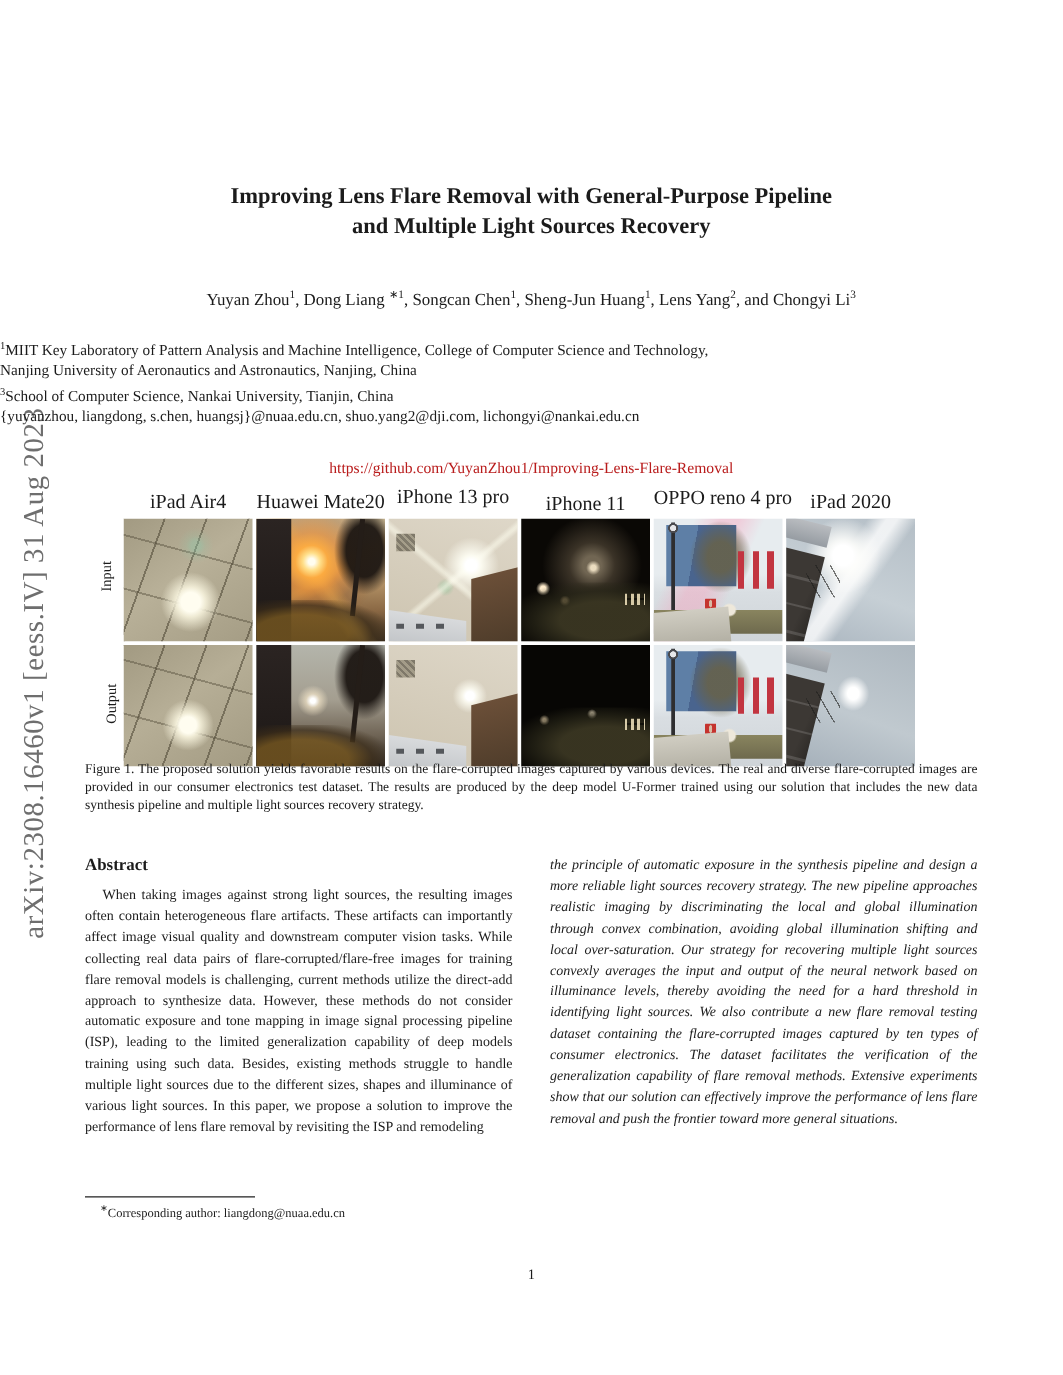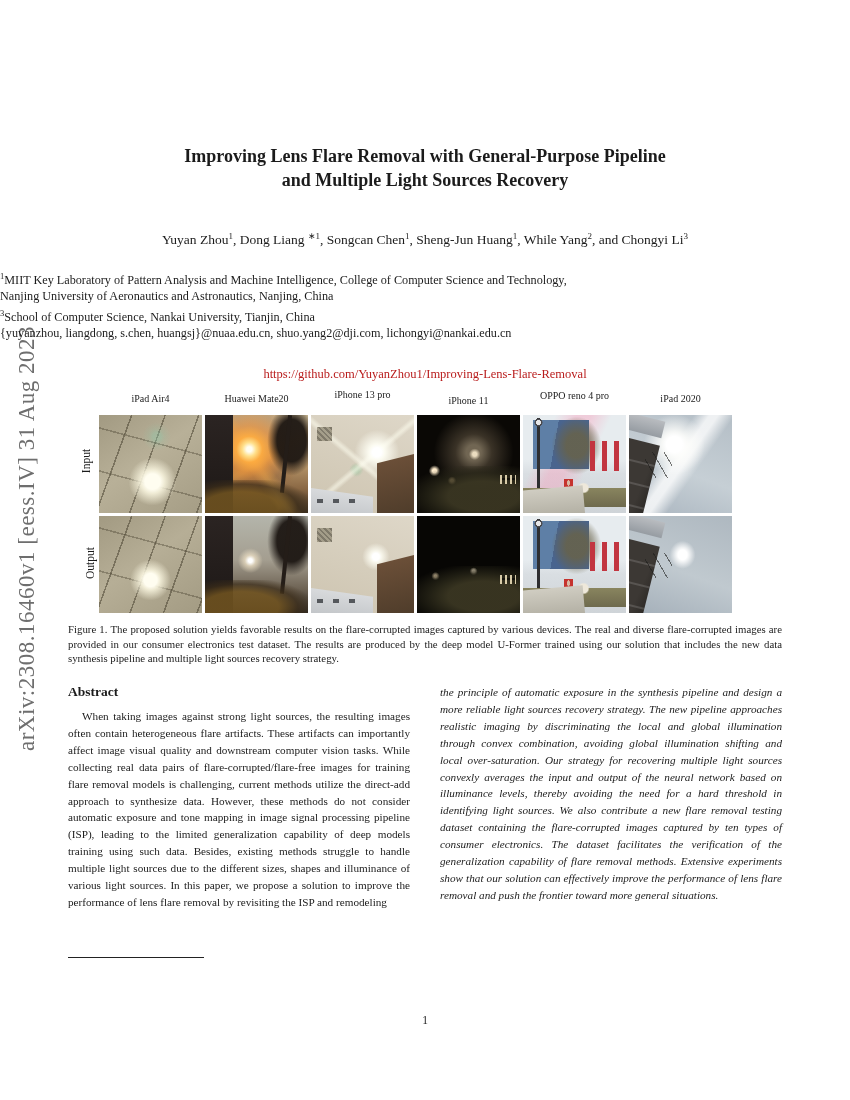--- a/index.html
+++ b/index.html
@@ -17,21 +17,21 @@
   .authors{position:absolute;left:0;top:230px;width:100%;text-align:center;font-size:13.5px;}
   .authors sup{font-size:9px;}
   .affils{position:absolute;left:0;top:268px;width:100%;text-align:left;
     font-size:12.2px;line-height:16.4px;}
   .affils sup{font-size:8.5px;}
   .proj-link{position:absolute;left:0;top:367px;width:100%;text-align:center;font-size:12.5px;}
   .proj-link a{color:#b91c1c;text-decoration:none;font-family:Liberation Serif, serif;}
 
   
   .dev-labels{position:absolute;left:99px;top:393px;width:633px;display:flex;gap:3px;}
-  .dev-labels .dl{width:103px;text-align:center;font-size:10px;white-space:nowrap;}
+  .dev-labels .dl{width:103px;text-align:center;font-size:16px;white-space:nowrap;}
   .dl.up4{transform:translateY(-4px);} .dl.up3{transform:translateY(-3px);}
   .dl.dn2{transform:translateY(2px);}
 
   .fig-grid{position:absolute;left:99px;top:415px;width:633px;}
   .fig-row{display:flex;gap:3px;margin-bottom:3px;}
   .ph{position:relative;width:103px;overflow:hidden;background:#888;}
   .row-in .ph{height:98px;} .row-out .ph{height:97px;}
   .rowlab{position:absolute;left:74px;width:16px;text-align:center;font-size:11.5px;}
   .rowlab span{display:inline-block;transform:rotate(-90deg);transform-origin:center;white-space:nowrap;}
   .rowlab.r1{top:455px;} .rowlab.r2{top:557px;}
@@ -136,21 +136,21 @@
     linear-gradient(200deg,#aeb8c0,#c0c9cf 55%,#a4afb9);}
   .c6-slab{top:1%;left:-10%;width:44%;height:17%;
     background:linear-gradient(180deg,#b9bcc0,#969ca2);transform:rotate(14deg);}
   .c6-col{top:26%;left:-16%;width:36%;height:88%;transform:rotate(14deg);
     background:repeating-linear-gradient(0deg, transparent 0 20px, rgba(255,255,255,.14) 20px 22px),
                linear-gradient(100deg,#3c3834 0 70%,#2a2724);}
   .c6-branch{top:38%;left:16%;width:26%;height:26%;opacity:.7;
     background:repeating-linear-gradient(60deg, transparent 0 9px, rgba(30,30,28,.85) 9px 10px);}
 
   
-  .caption{position:absolute;left:68px;top:622px;width:714px;
+  .caption{position:absolute;left:68px;top:608px;width:714px;
     font-size:10.8px;line-height:14.7px;text-align:justify;}
 
   
   .abs-head{position:absolute;left:68px;top:684px;width:342px;text-align:left;
     font-weight:bold;font-size:13.5px;}
   .col-left{position:absolute;left:68px;top:708px;width:342px;
     font-size:11.2px;line-height:16.9px;text-align:justify;}
   .col-left .para{text-indent:14px;}
   .col-right{position:absolute;left:440px;top:684px;width:342px;
     font-style:italic;font-size:11.2px;line-height:16.9px;text-align:justify;}
@@ -168,21 +168,21 @@
 <div class="page">
 
   <div class="arxiv-side">arXiv:2308.16460v1  [eess.IV]  31 Aug 2023</div>
 
   <div class="title">
     <div>Improving Lens Flare Removal with General-Purpose Pipeline</div>
     <div>and Multiple Light Sources Recovery</div>
   </div>
 
   <div class="authors">
-    <span><span>Yuyan Zhou</span><sup>1</sup><span>, </span></span><span><span>Dong Liang </span><sup>∗1</sup><span>, </span></span><span><span>Songcan Chen</span><sup>1</sup><span>, </span></span><span><span>Sheng-Jun Huang</span><sup>1</sup><span>, </span></span><span><span>While Yang</span><sup>2</sup><span>, and </span></span><span><span>Chongyi Li</span><sup>3</sup><span></span></span>
+    <span><span>Yuyan Zhou</span><sup>1</sup><span>, </span></span><span><span>Dong Liang </span><sup>∗1</sup><span>, </span></span><span><span>Songcan Chen</span><sup>1</sup><span>, </span></span><span><span>Sheng-Jun Huang</span><sup>1</sup><span>, </span></span><span><span>Lens Yang</span><sup>2</sup><span>, and </span></span><span><span>Chongyi Li</span><sup>3</sup><span></span></span>
   </div>
 
   <div class="affils">
     <div><sup>1</sup><span>MIIT Key Laboratory of Pattern Analysis and Machine Intelligence, College of Computer Science and Technology,</span></div>
     <div><span>Nanjing University of Aeronautics and Astronautics, Nanjing, China</span></div>
     <div><sup>3</sup><span>School of Computer Science, Nankai University, Tianjin, China</span></div>
     <div><span>{yuyanzhou, liangdong, s.chen, huangsj}@nuaa.edu.cn, shuo.yang2@dji.com, lichongyi@nankai.edu.cn</span></div>
   </div>
 
   <div class="proj-link">
@@ -281,17 +281,18 @@
   <div class="col-left">
     <div class="para">When taking images against strong light sources, the resulting images often contain heterogeneous flare artifacts. These artifacts can importantly affect image visual quality and downstream computer vision tasks. While collecting real data pairs of flare-corrupted/flare-free images for training flare removal models is challenging, current methods utilize the direct-add approach to synthesize data. However, these methods do not consider automatic exposure and tone mapping in image signal processing pipeline (ISP), leading to the limited generalization capability of deep models training using such data. Besides, existing methods struggle to handle multiple light sources due to the different sizes, shapes and illuminance of various light sources. In this paper, we propose a solution to improve the performance of lens flare removal by revisiting the ISP and remodeling</div>
   </div>
 
   <div class="col-right">
     <div>the principle of automatic exposure in the synthesis pipeline and design a more reliable light sources recovery strategy. The new pipeline approaches realistic imaging by discriminating the local and global illumination through convex combination, avoiding global illumination shifting and local over-saturation. Our strategy for recovering multiple light sources convexly averages the input and output of the neural network based on illuminance levels, thereby avoiding the need for a hard threshold in identifying light sources. We also contribute a new flare removal testing dataset containing the flare-corrupted images captured by ten types of consumer electronics. The dataset facilitates the verification of the generalization capability of flare removal methods. Extensive experiments show that our solution can effectively improve the performance of lens flare removal and push the frontier toward more general situations.</div>
   </div>
 
   <div class="footnote">
     <div class="rule"></div>
+    <div class="fn-text"><sup>∗</sup><span>Corresponding author: liangdong@nuaa.edu.cn</span></div>
   </div>
 
   <div class="pagenum">1</div>
 
 </div>
 
 </body></html>

